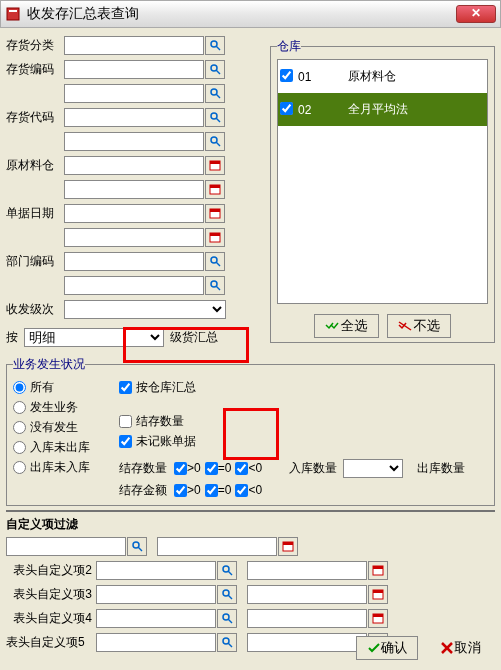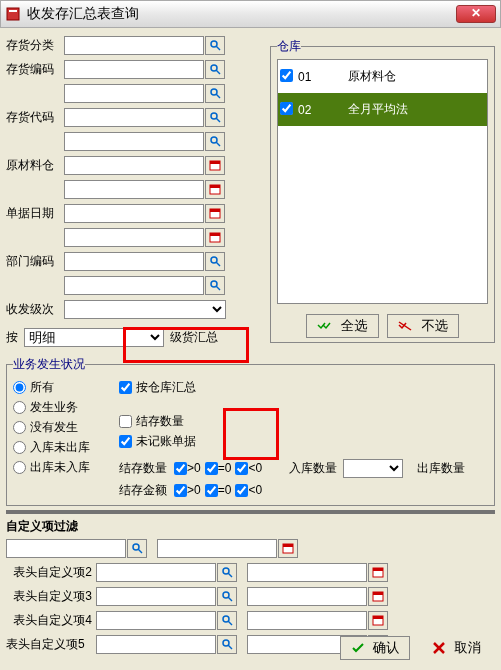--- a/index.html
+++ b/index.html
@@ -20,29 +20,29 @@
 .combo { border: 1px solid #888; height: 19px; background: #fff; }
 fieldset { border: 1px solid #888; padding: 4px 6px; margin-top: 4px; }
 legend { font-size: 12px; color: #000080; }
 .grid { border: 1px solid #888; background: #fff; height: 245px; overflow: auto; }
 .grid-row { display: flex; height: 33px; align-items: center; font-size: 12px; }
 .grid-row.sel { background: #4d7c0f; color: #fff; }
 .grid-cell { padding: 0 2px; }
 .gc-chk { width: 18px; }
 .gc-code { width: 50px; }
 .gc-name { flex: 1; }
-.btn { height: 24px; padding: 0 10px; border: 1px solid #888; background: #ece9d8; cursor: pointer; display: inline-flex; align-items: center; gap: 8px; }
+.btn { height: 24px; padding: 0 10px; border: 1px solid #888; background: #ece9d8; cursor: pointer; display: inline-flex; align-items: center; gap: 0; }
 .red-box { border: 3px solid #e00; position: absolute; pointer-events: none; }
 .radio-item, .chk-item { display: flex; align-items: center; gap: 4px; height: 20px; }
 .chk-inline { display: inline-flex; align-items: center; margin: 0 1px; }
 .amount-row { display: flex; align-items: center; height: 22px; gap: 2px; }
 .biz-section { display: flex; gap: 24px; }
 .biz-left { width: 82px; }
 .biz-right { flex: 1; }
-.custom-filter { border-top: 4px solid #737373; margin-top: 4px; padding-top: 2px; }
+.custom-filter { border-top: 2px solid #737373; margin-top: 4px; padding-top: 2px; }
 .footer-btns { position: absolute; bottom: 8px; right: 10px; display: flex; gap: 12px; align-items: center; }
 svg { display: block; }
 </style>
 </head>
 <body>
 
 <div class="titlebar">
   <span class="icon">
     <svg width="16" height="16">
         <rect x="2" y="2" width="12" height="12" fill="#c33" stroke="#800"></rect>

